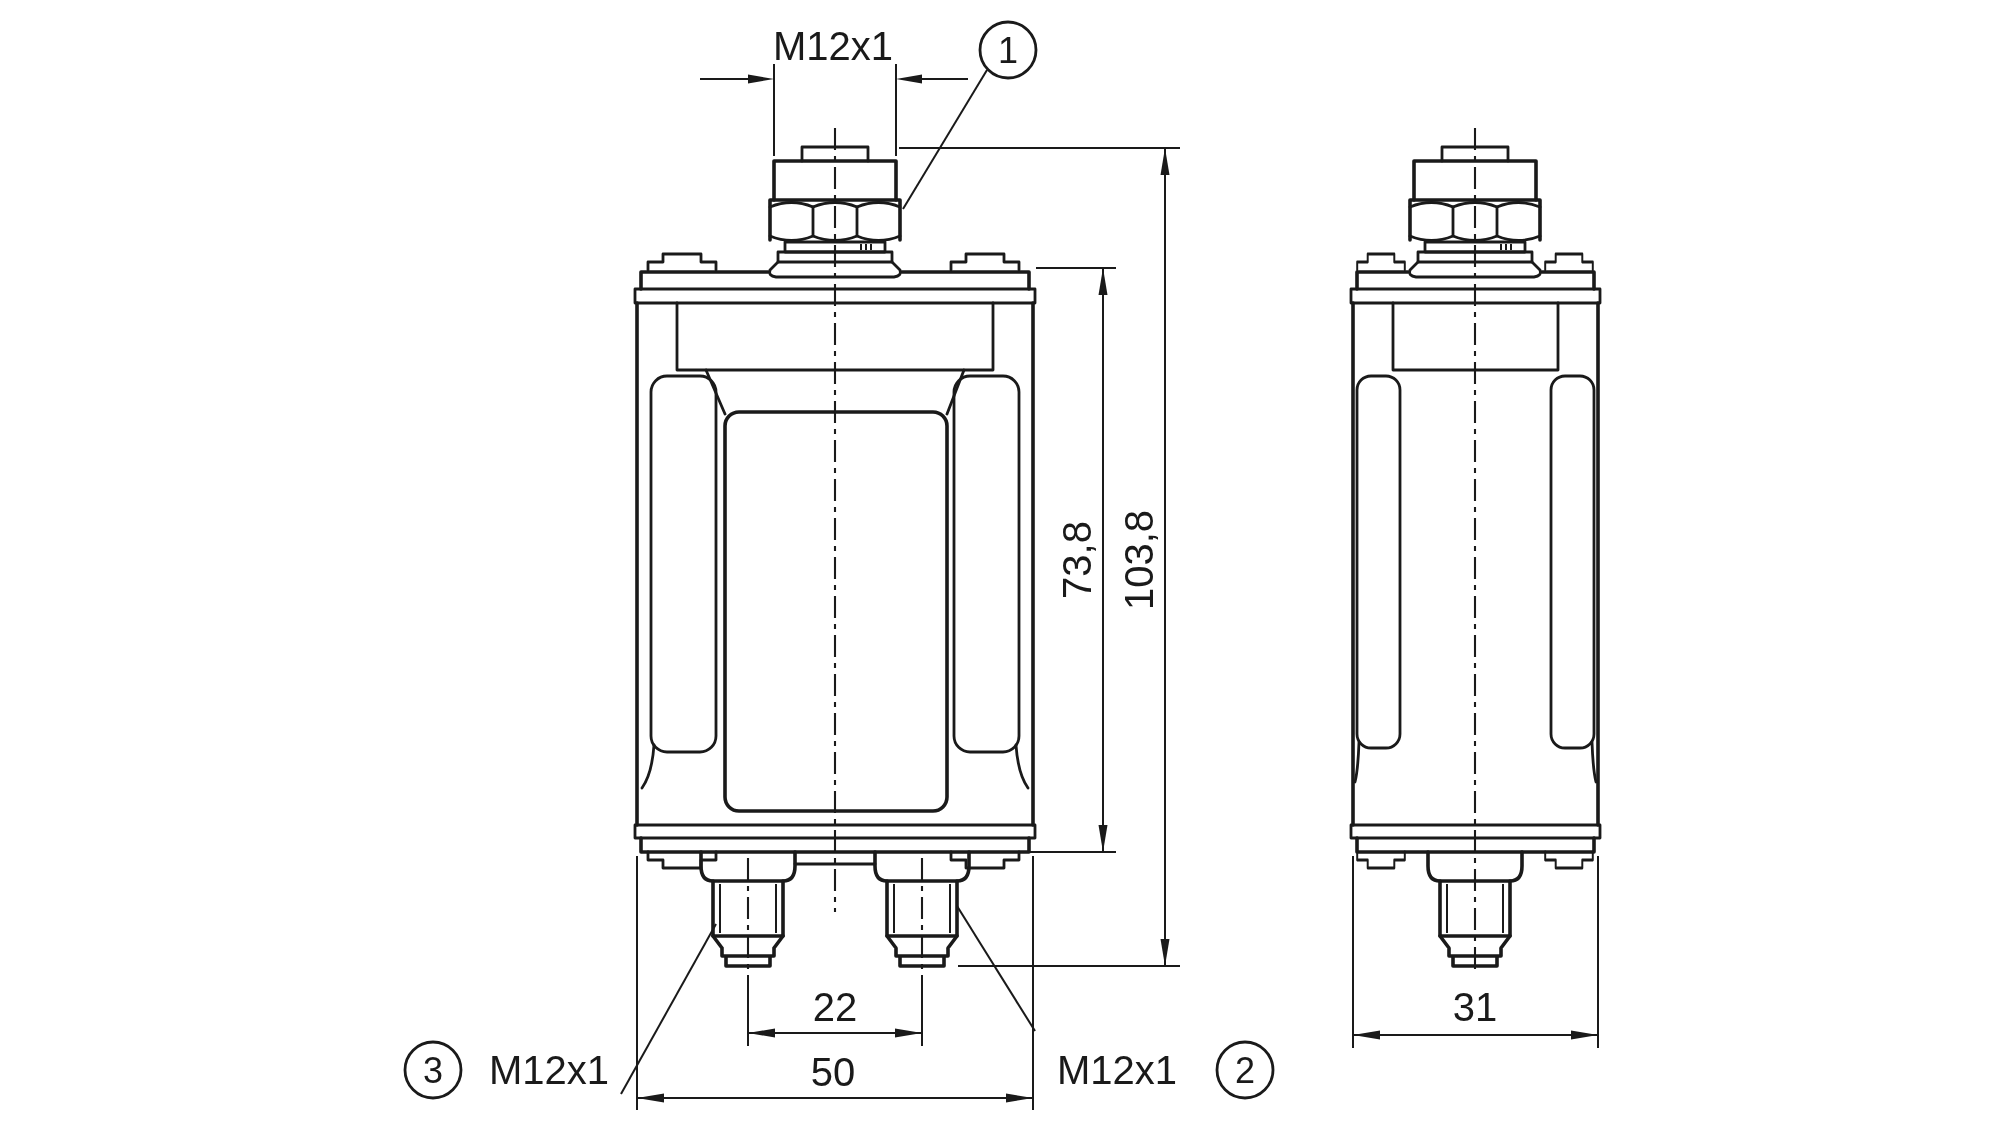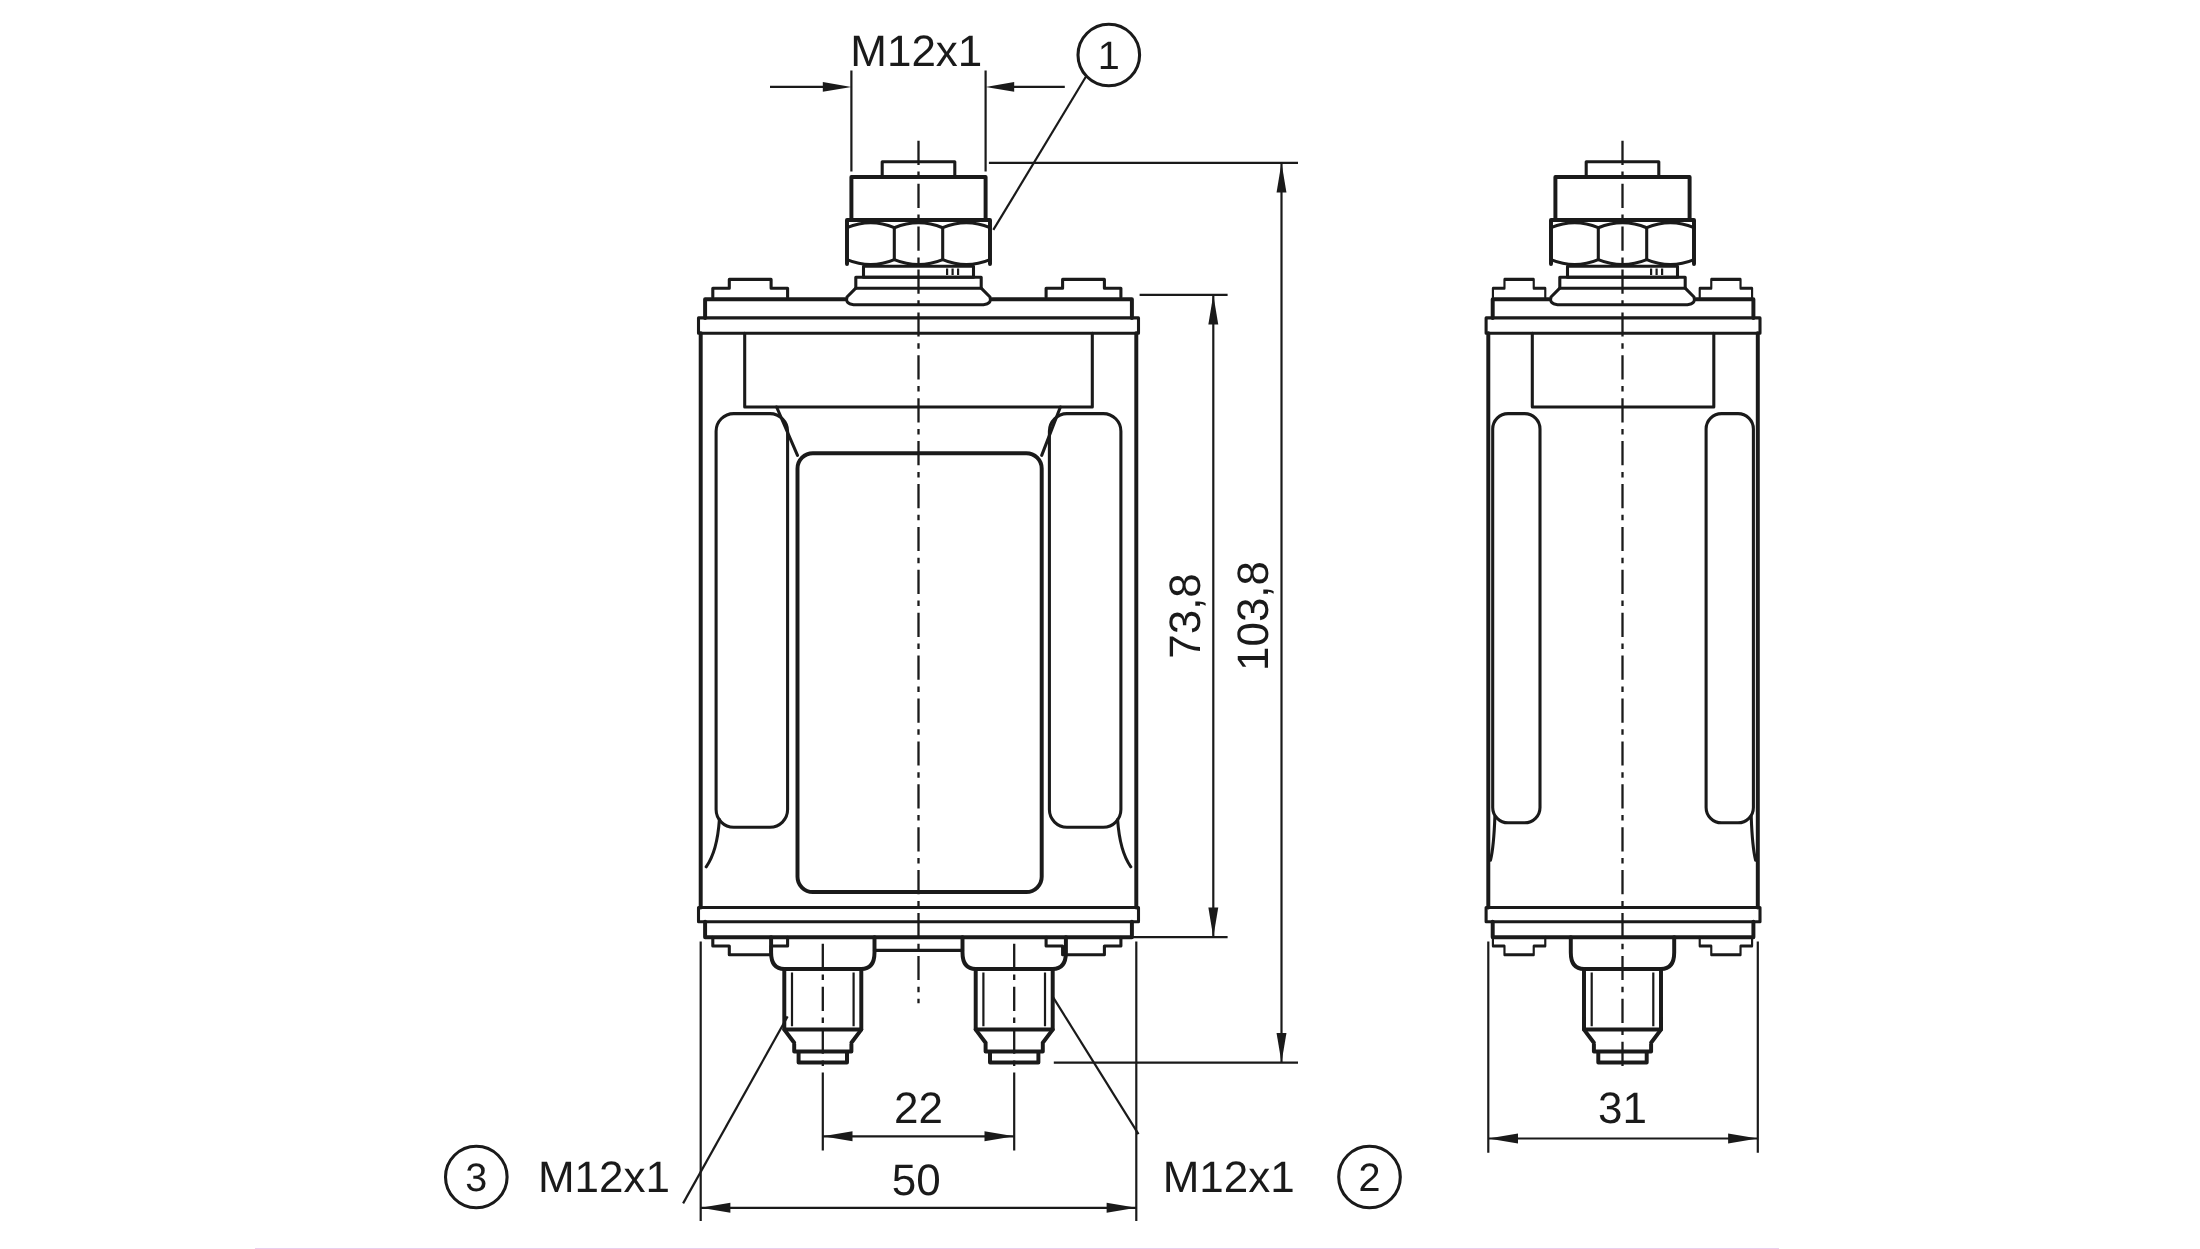--- a/index.html
+++ b/index.html
@@ -1,16 +1,16 @@
 <!DOCTYPE html>
 <html><head>
 <meta charset="utf-8">
 <style>
   html,body{margin:0;padding:0;background:#fff;}
-  .stage{width:2000px;height:1135px;background:#a21caf;position:relative;font-family:"Liberation Sans",sans-serif;}
+  .stage{width:2000px;height:1135px;background:#c2410c;position:relative;font-family:"Liberation Sans",sans-serif;}
   svg{display:block;}
   .s-heavy{stroke:#1a1a1a;stroke-width:3.6;fill:none;stroke-linecap:round;stroke-linejoin:round;}
   .s-med{stroke:#1a1a1a;stroke-width:2.8;fill:none;stroke-linecap:round;stroke-linejoin:round;}
   .s-thin{stroke:#1a1a1a;stroke-width:2;fill:none;stroke-linecap:butt;}
   .s-center{stroke:#1a1a1a;stroke-width:2.1;fill:none;stroke-dasharray:22 6 5 6;stroke-linecap:butt;}
   .arrow{fill:#1a1a1a;stroke:none;}
   text{fill:#1a1a1a;}
   .dim-text{font-size:40px;font-family:"Liberation Sans",sans-serif;}
   .balloon-text{font-size:36px;font-family:"Liberation Sans",sans-serif;}
 </style>

